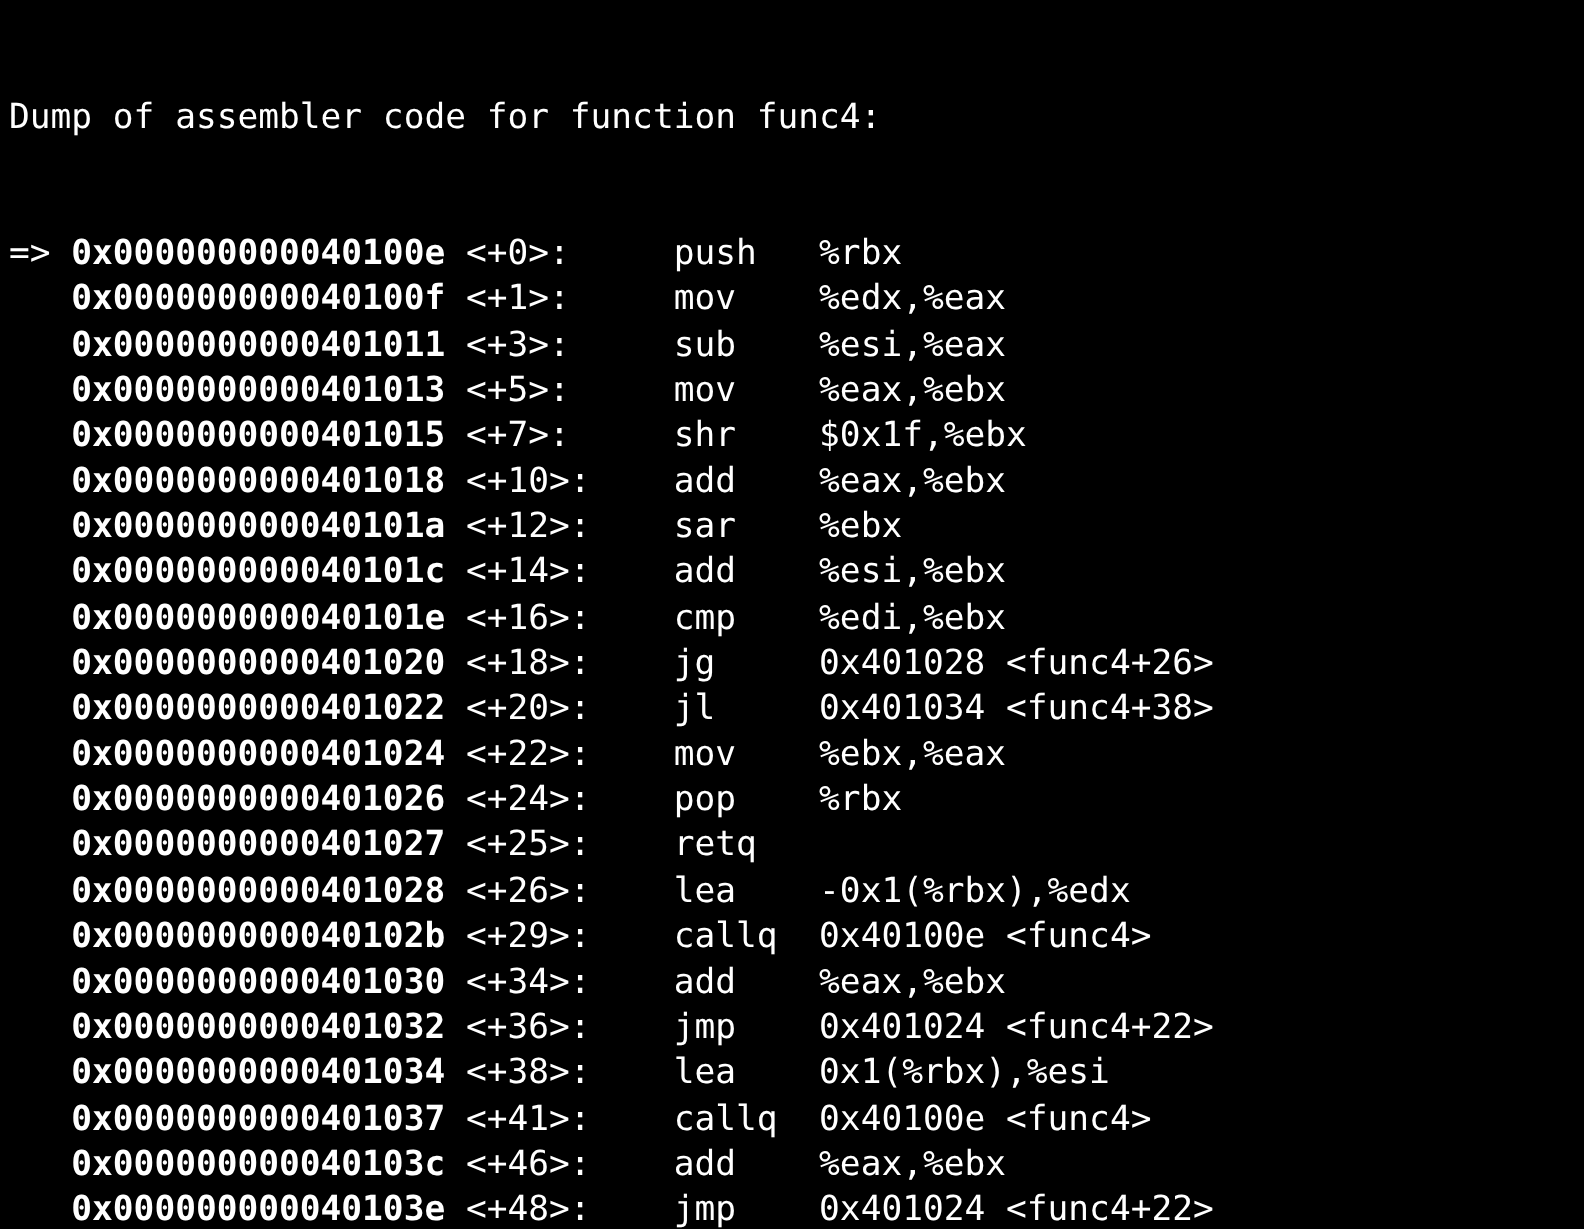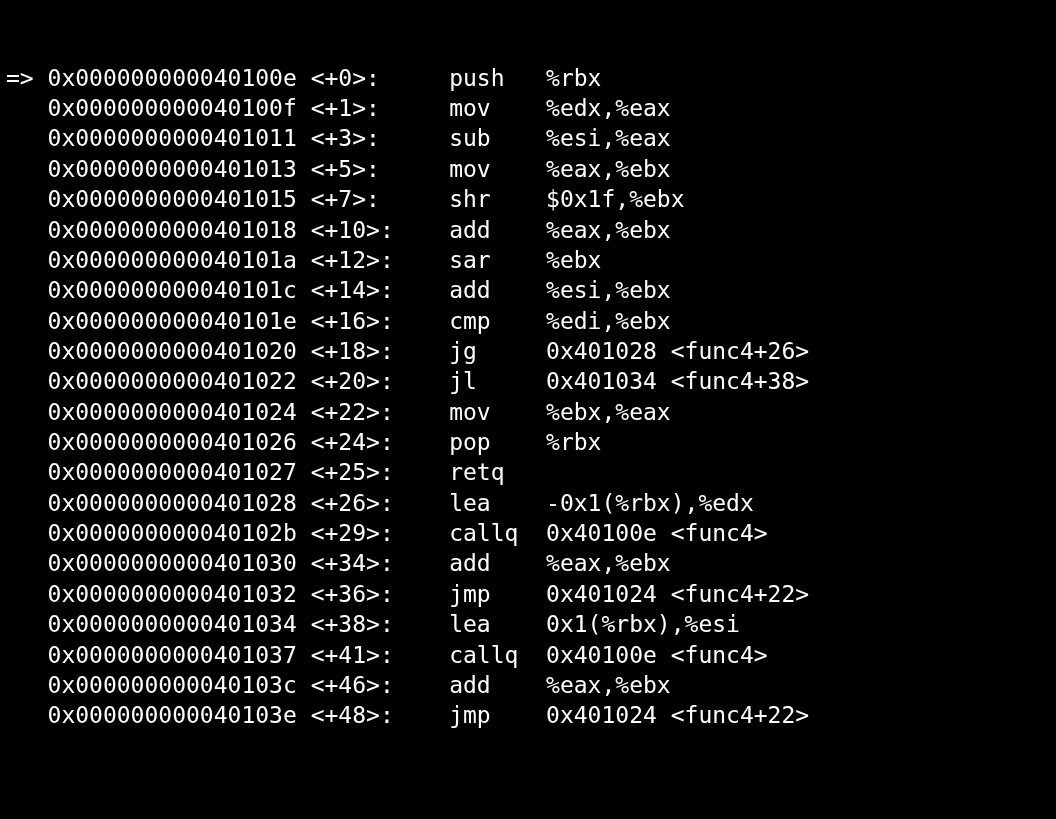--- a/index.html
+++ b/index.html
@@ -29,31 +29,33 @@
   .pad2 {
     display: inline-block;
     width: 2ch;
   }
   .indent {
     display: inline-block;
     width: 1ch;
   }
   .addr {
     display: inline-block;
+    font-weight: bold;
   }
   .offset-wrap {
     display: inline-block;
     min-width: 7ch;
   }
   .mnemonic {
     display: inline-block;
     min-width: 7ch;
   }
   .operands {
     display: inline-block;
   }
 </style>
 </head>
 <body>
 
 <div class="terminal">
+  <span class="line">Dump of assembler code for function func4:</span>
   <div id="lines-container"><span class="line"><span class="arrow">=&gt;</span><span class="indent"> </span><span class="addr">0x000000000040100e</span><span> </span><span class="offset-wrap">&lt;+0&gt;:  </span><span>   </span><span class="mnemonic">push   </span><span class="operands">%rbx</span></span><span class="line"><span class="pad2">  </span><span class="indent"> </span><span class="addr">0x000000000040100f</span><span> </span><span class="offset-wrap">&lt;+1&gt;:  </span><span>   </span><span class="mnemonic">mov    </span><span class="operands">%edx,%eax</span></span><span class="line"><span class="pad2">  </span><span class="indent"> </span><span class="addr">0x0000000000401011</span><span> </span><span class="offset-wrap">&lt;+3&gt;:  </span><span>   </span><span class="mnemonic">sub    </span><span class="operands">%esi,%eax</span></span><span class="line"><span class="pad2">  </span><span class="indent"> </span><span class="addr">0x0000000000401013</span><span> </span><span class="offset-wrap">&lt;+5&gt;:  </span><span>   </span><span class="mnemonic">mov    </span><span class="operands">%eax,%ebx</span></span><span class="line"><span class="pad2">  </span><span class="indent"> </span><span class="addr">0x0000000000401015</span><span> </span><span class="offset-wrap">&lt;+7&gt;:  </span><span>   </span><span class="mnemonic">shr    </span><span class="operands">$0x1f,%ebx</span></span><span class="line"><span class="pad2">  </span><span class="indent"> </span><span class="addr">0x0000000000401018</span><span> </span><span class="offset-wrap">&lt;+10&gt;: </span><span>   </span><span class="mnemonic">add    </span><span class="operands">%eax,%ebx</span></span><span class="line"><span class="pad2">  </span><span class="indent"> </span><span class="addr">0x000000000040101a</span><span> </span><span class="offset-wrap">&lt;+12&gt;: </span><span>   </span><span class="mnemonic">sar    </span><span class="operands">%ebx</span></span><span class="line"><span class="pad2">  </span><span class="indent"> </span><span class="addr">0x000000000040101c</span><span> </span><span class="offset-wrap">&lt;+14&gt;: </span><span>   </span><span class="mnemonic">add    </span><span class="operands">%esi,%ebx</span></span><span class="line"><span class="pad2">  </span><span class="indent"> </span><span class="addr">0x000000000040101e</span><span> </span><span class="offset-wrap">&lt;+16&gt;: </span><span>   </span><span class="mnemonic">cmp    </span><span class="operands">%edi,%ebx</span></span><span class="line"><span class="pad2">  </span><span class="indent"> </span><span class="addr">0x0000000000401020</span><span> </span><span class="offset-wrap">&lt;+18&gt;: </span><span>   </span><span class="mnemonic">jg     </span><span class="operands">0x401028 &lt;func4+26&gt;</span></span><span class="line"><span class="pad2">  </span><span class="indent"> </span><span class="addr">0x0000000000401022</span><span> </span><span class="offset-wrap">&lt;+20&gt;: </span><span>   </span><span class="mnemonic">jl     </span><span class="operands">0x401034 &lt;func4+38&gt;</span></span><span class="line"><span class="pad2">  </span><span class="indent"> </span><span class="addr">0x0000000000401024</span><span> </span><span class="offset-wrap">&lt;+22&gt;: </span><span>   </span><span class="mnemonic">mov    </span><span class="operands">%ebx,%eax</span></span><span class="line"><span class="pad2">  </span><span class="indent"> </span><span class="addr">0x0000000000401026</span><span> </span><span class="offset-wrap">&lt;+24&gt;: </span><span>   </span><span class="mnemonic">pop    </span><span class="operands">%rbx</span></span><span class="line"><span class="pad2">  </span><span class="indent"> </span><span class="addr">0x0000000000401027</span><span> </span><span class="offset-wrap">&lt;+25&gt;: </span><span>   </span><span class="mnemonic">retq   </span></span><span class="line"><span class="pad2">  </span><span class="indent"> </span><span class="addr">0x0000000000401028</span><span> </span><span class="offset-wrap">&lt;+26&gt;: </span><span>   </span><span class="mnemonic">lea    </span><span class="operands">-0x1(%rbx),%edx</span></span><span class="line"><span class="pad2">  </span><span class="indent"> </span><span class="addr">0x000000000040102b</span><span> </span><span class="offset-wrap">&lt;+29&gt;: </span><span>   </span><span class="mnemonic">callq  </span><span class="operands">0x40100e &lt;func4&gt;</span></span><span class="line"><span class="pad2">  </span><span class="indent"> </span><span class="addr">0x0000000000401030</span><span> </span><span class="offset-wrap">&lt;+34&gt;: </span><span>   </span><span class="mnemonic">add    </span><span class="operands">%eax,%ebx</span></span><span class="line"><span class="pad2">  </span><span class="indent"> </span><span class="addr">0x0000000000401032</span><span> </span><span class="offset-wrap">&lt;+36&gt;: </span><span>   </span><span class="mnemonic">jmp    </span><span class="operands">0x401024 &lt;func4+22&gt;</span></span><span class="line"><span class="pad2">  </span><span class="indent"> </span><span class="addr">0x0000000000401034</span><span> </span><span class="offset-wrap">&lt;+38&gt;: </span><span>   </span><span class="mnemonic">lea    </span><span class="operands">0x1(%rbx),%esi</span></span><span class="line"><span class="pad2">  </span><span class="indent"> </span><span class="addr">0x0000000000401037</span><span> </span><span class="offset-wrap">&lt;+41&gt;: </span><span>   </span><span class="mnemonic">callq  </span><span class="operands">0x40100e &lt;func4&gt;</span></span><span class="line"><span class="pad2">  </span><span class="indent"> </span><span class="addr">0x000000000040103c</span><span> </span><span class="offset-wrap">&lt;+46&gt;: </span><span>   </span><span class="mnemonic">add    </span><span class="operands">%eax,%ebx</span></span><span class="line"><span class="pad2">  </span><span class="indent"> </span><span class="addr">0x000000000040103e</span><span> </span><span class="offset-wrap">&lt;+48&gt;: </span><span>   </span><span class="mnemonic">jmp    </span><span class="operands">0x401024 &lt;func4+22&gt;</span></span></div>
 </div>
 
 </body></html>

